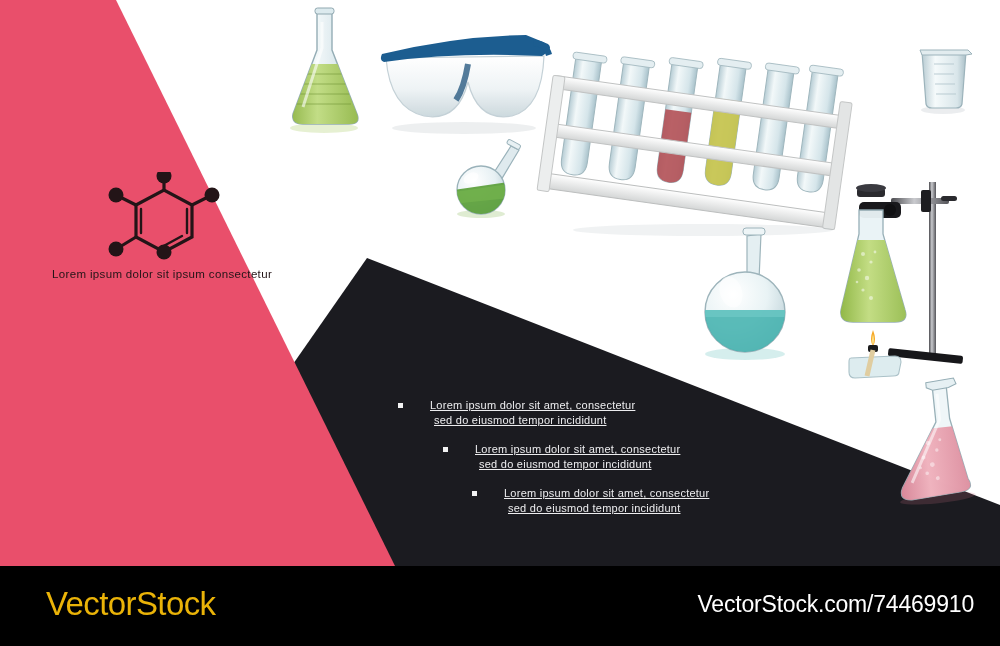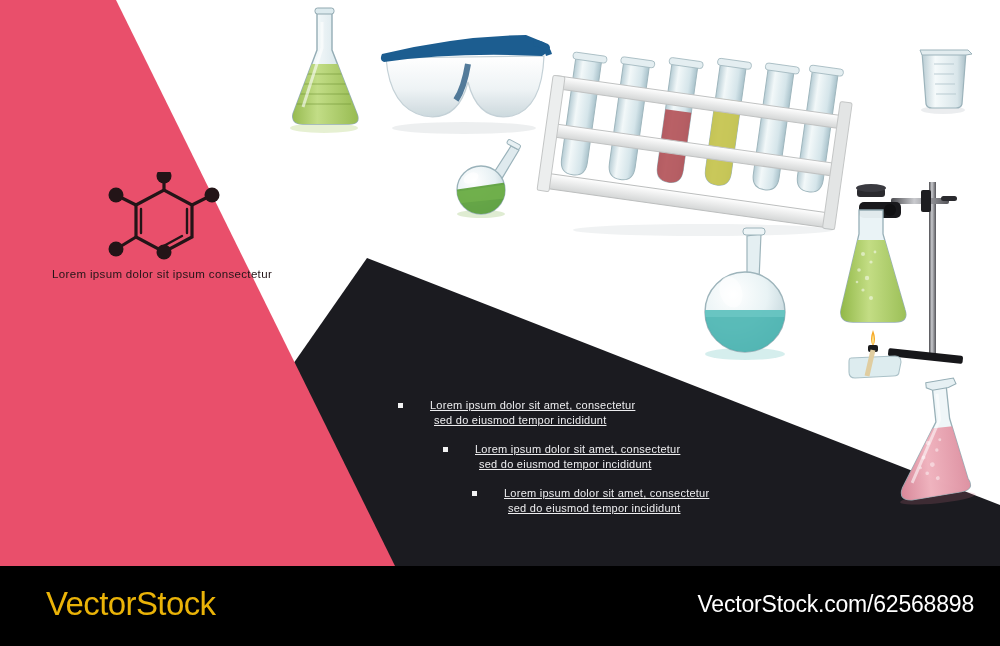--- a/index.html
+++ b/index.html
@@ -430,16 +430,16 @@
           </g>
         </g>
         <path d="M50 10 L78 8 L80 14 L72 17 L56 18 L50 15 Z" fill="#e6f0f3" stroke="#94adb5" stroke-width="1"></path>
         <path d="M60 22 L60 48 L26 108" stroke="#ffffff" stroke-width="3" fill="none" opacity=".55"></path>
       </g>
     </svg>
   </div>
 
   <div class="footer">
     <div class="brand">VectorStock</div>
-    <div class="url">VectorStock.com/62568898</div>
+    <div class="url">VectorStock.com/74469910</div>
   </div>
 
 </div>
 
 </body></html>

